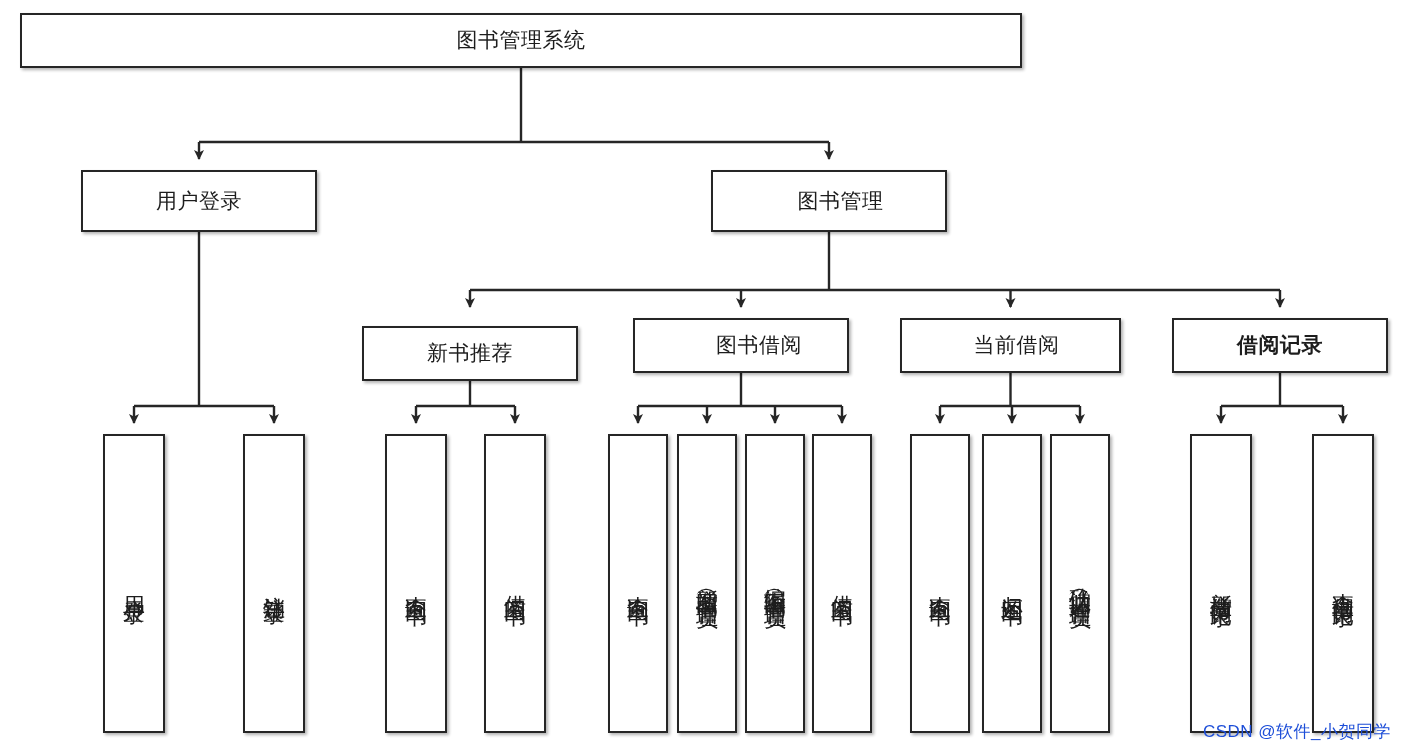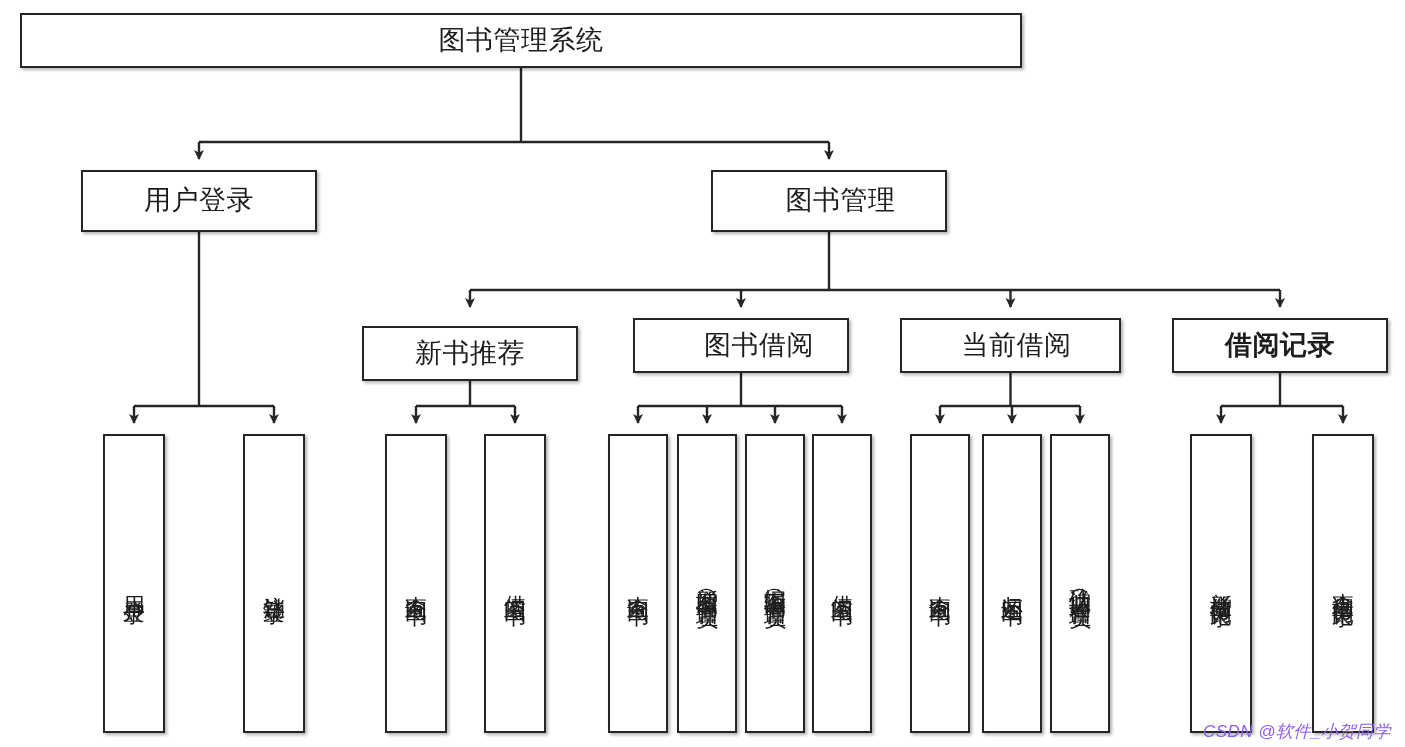--- a/index.html
+++ b/index.html
@@ -25,44 +25,43 @@
     justify-content:center;
     overflow:hidden;
   }
   .node-label{
     color:#1d1d1d;
     line-height:1.18;
     white-space:nowrap;
     letter-spacing:0.5px;
   }
   .node-horizontal .node-label{
-    font-size:27px;
+    font-size:21px;
     writing-mode:horizontal-tb;
   }
   .node-vertical{
     align-items:center;
     justify-content:center;
   }
   .node-vertical .node-label{
     font-size:22px;
     writing-mode:vertical-rl;
     text-orientation:upright;
     letter-spacing:3px;
     line-height:1;
   }
   .watermark{
     position:absolute;
     right:14px;
     bottom:4px;
     font-size:17px;
-    color:#8b5cf6;
+    color:#1d4ed8;
     white-space:nowrap;
     pointer-events:none;
     letter-spacing:0.5px;
-    font-style:italic;
   }
 </style>
 </head>
 <body>
 
 <div id="diagram-root">
   <svg id="tree-svg" viewBox="0 0 1405 747" preserveAspectRatio="none" aria-hidden="true">
     <defs>
       <marker id="arrow-head" markerWidth="12" markerHeight="12" refX="9" refY="5" orient="auto" markerUnits="userSpaceOnUse">
         <path d="M0,0 L10,5 L0,10 L2.6,5 Z" fill="#262626"></path>

